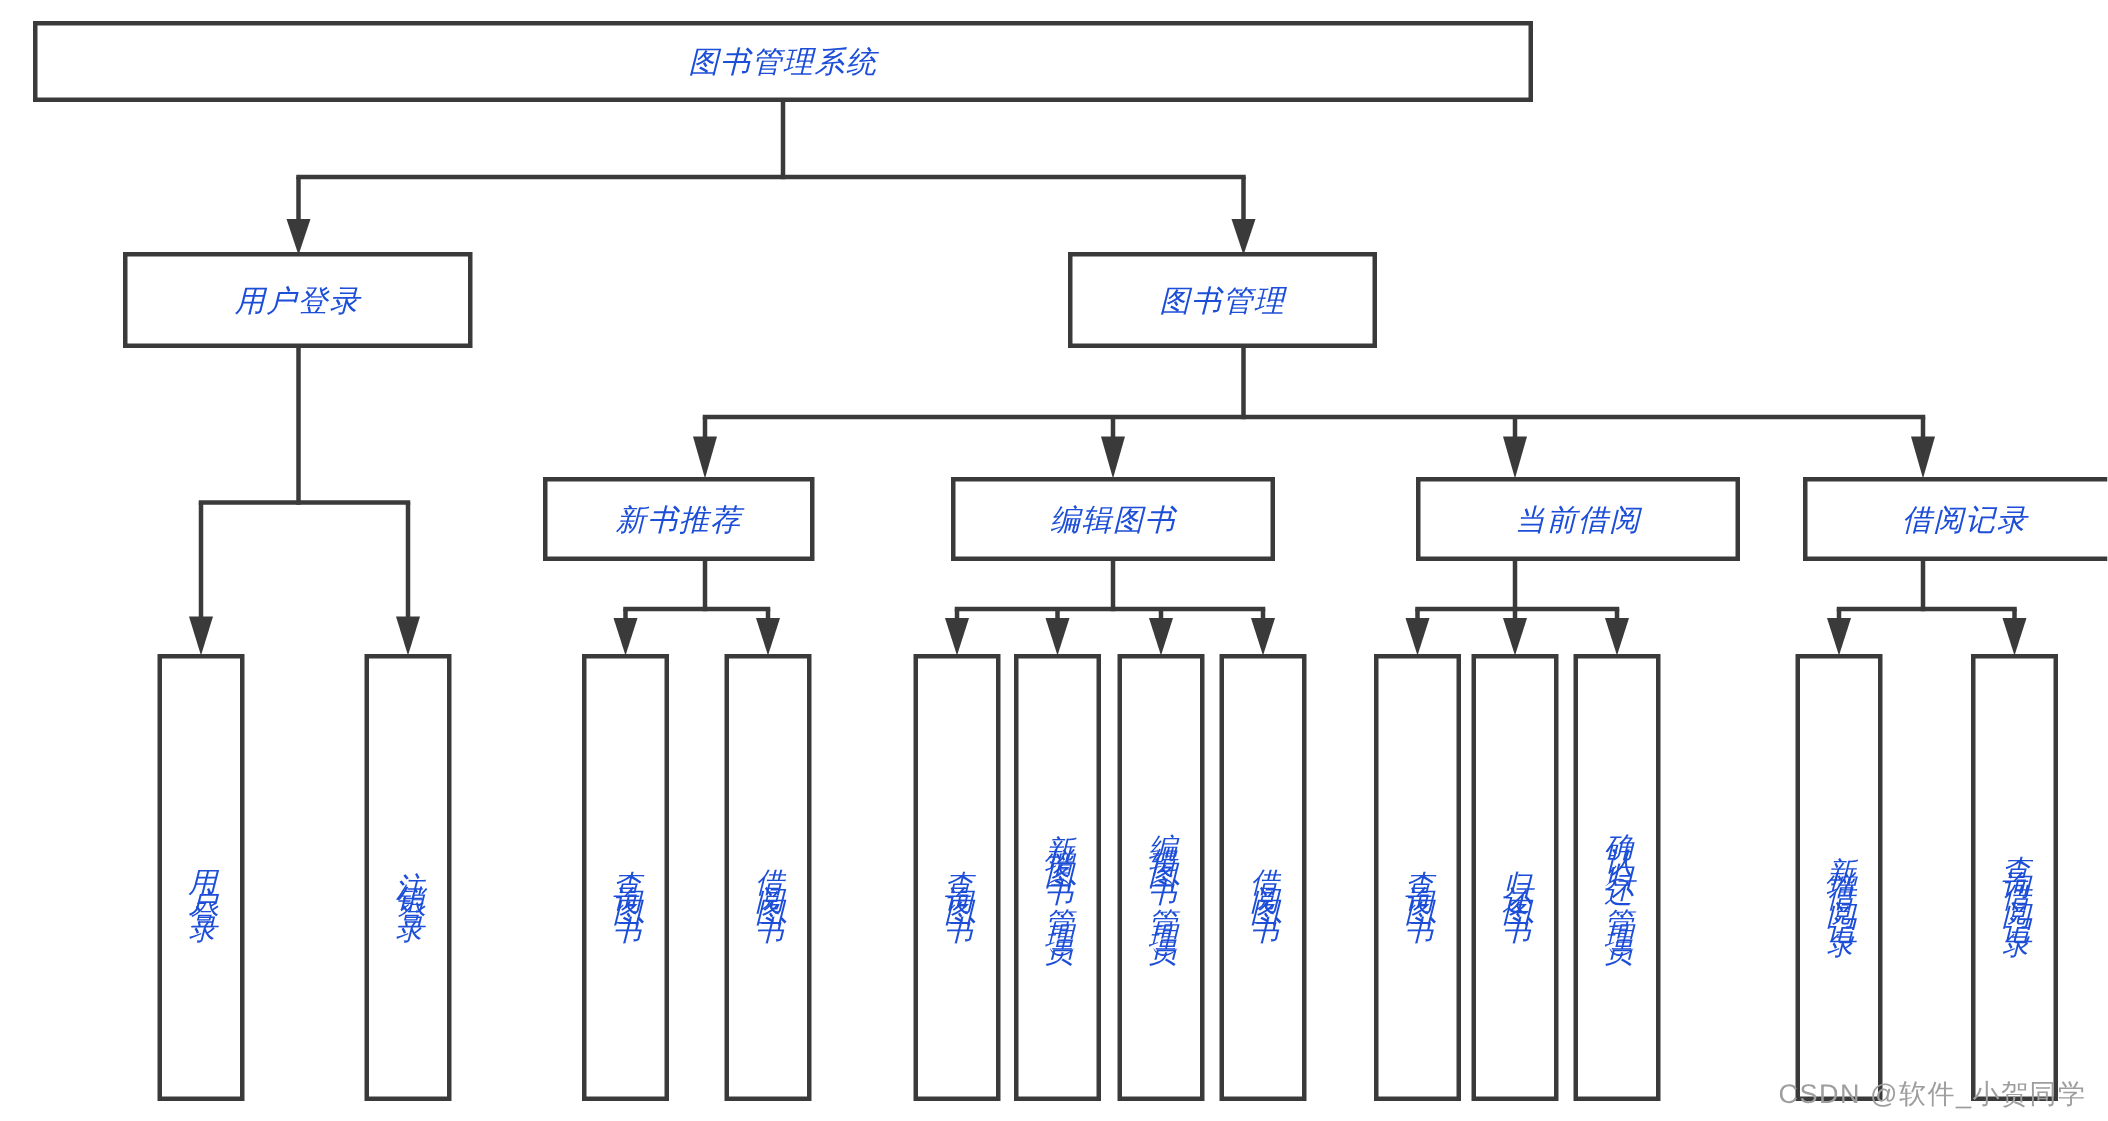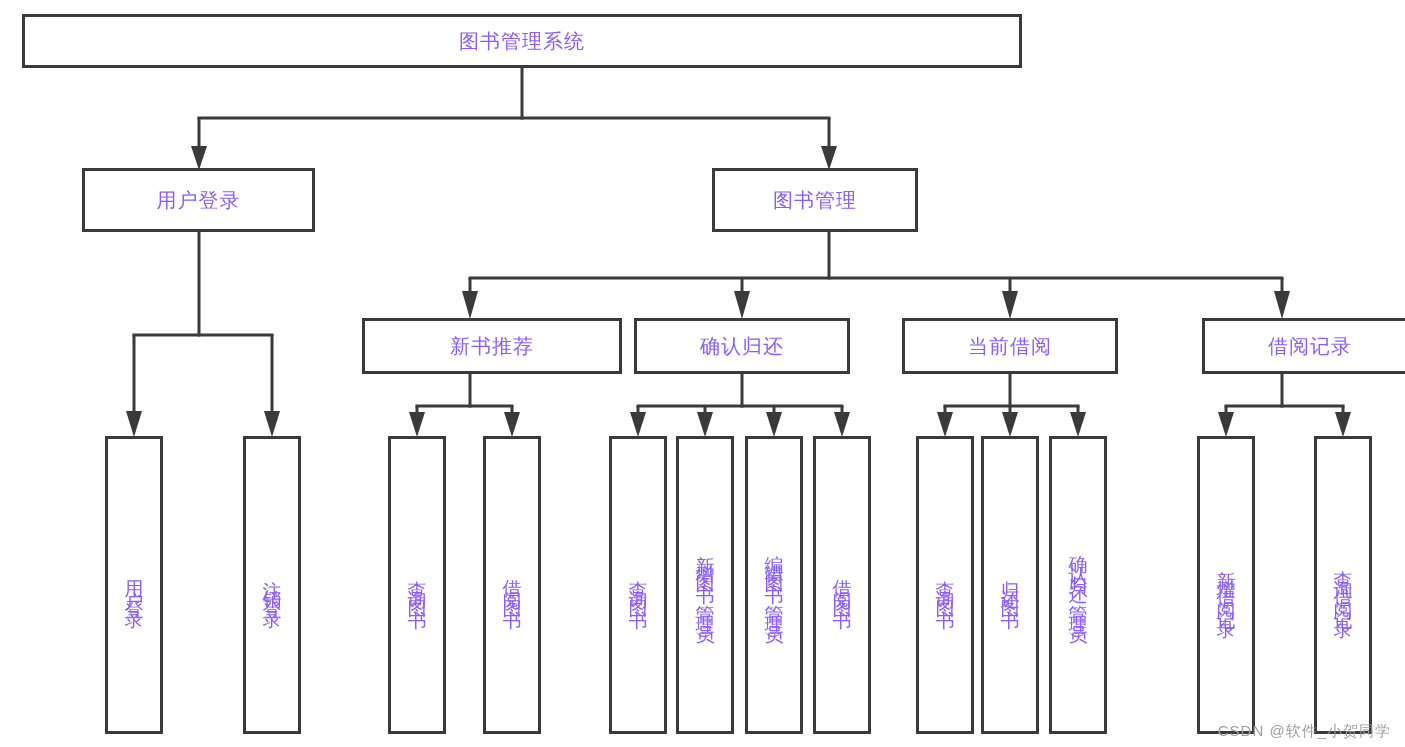--- a/index.html
+++ b/index.html
@@ -18,36 +18,37 @@
     width: 1405px; height: 747px;
   }
   .node {
     position: absolute;
     box-sizing: border-box;
     border: 3px solid #3a3a3a;
     background: #ffffff;
     display: flex;
     align-items: center;
     justify-content: center;
-    color: #8b5cf6;
+    color: #1d4ed8;
     font-size: 20px;
     letter-spacing: 1px;
     white-space: nowrap;
+    font-style: italic;
   }
   .vnode {
     writing-mode: vertical-rl;
     font-size: 19px;
     letter-spacing: 10px;
     white-space: normal;
   }
   .watermark {
     position: absolute;
     right: 14px;
     bottom: 6px;
-    font-size: 15px;
+    font-size: 18px;
     letter-spacing: 1px;
     color: #9e9e9e;
   }
 </style>
 </head>
 <body>
 
 <div class="stage">
 
   <svg class="connectors" width="1405" height="747" viewBox="0 0 1405 747" xmlns="http://www.w3.org/2000/svg">
@@ -126,23 +127,23 @@
         <polygon points="1335,412 1351,412 1343,437" stroke="none"></polygon>
       </g>
     </g>
   </svg>
 
   <div class="node" style="left:22px; top:14px; width:1000px; height:54px;">图书管理系统</div>
 
   <div class="node" style="left:82px; top:168px; width:233px; height:64px;">用户登录</div>
   <div class="node" style="left:712px; top:168px; width:206px; height:64px;">图书管理</div>
 
-  <div class="node" style="left:362px; top:318px; width:260px; height:56px;">新书推荐</div>
-  <div class="node" style="left:634px; top:318px; width:216px; height:56px;">确认归还</div>
-  <div class="node" style="left:902px; top:318px; width:216px; height:56px;text-align:right;">当前借阅</div>
+  <div class="node" style="left:362px; top:318px; width:181px; height:56px;">新书推荐</div>
+  <div class="node" style="left:634px; top:318px; width:216px; height:56px;">编辑图书</div>
+  <div class="node" style="left:944px; top:318px; width:216px; height:56px;text-align:right;">当前借阅</div>
   <div class="node" style="left:1174px; top:318px; width:216px; height:56px;margin-left:28px;">借阅记录</div>
 
   <div class="node vnode" style="left:105px; top:436px; width:58px; height:298px;">用户登录</div>
   <div class="node vnode" style="left:243px; top:436px; width:58px; height:298px;">注销登录</div>
 
   <div class="node vnode" style="left:388px; top:436px; width:58px; height:298px;">查询图书</div>
   <div class="node vnode" style="left:483px; top:436px; width:58px; height:298px;">借阅图书</div>
 
   <div class="node vnode" style="left:609px; top:436px; width:58px; height:298px;">查询图书</div>
   <div class="node vnode" style="left:676px; top:436px; width:58px; height:298px;">新增图书（管理员）</div>

